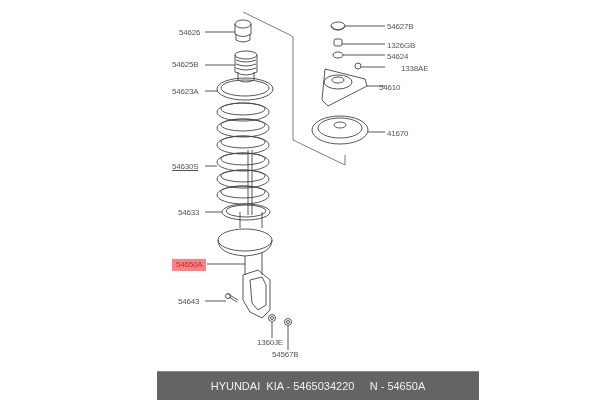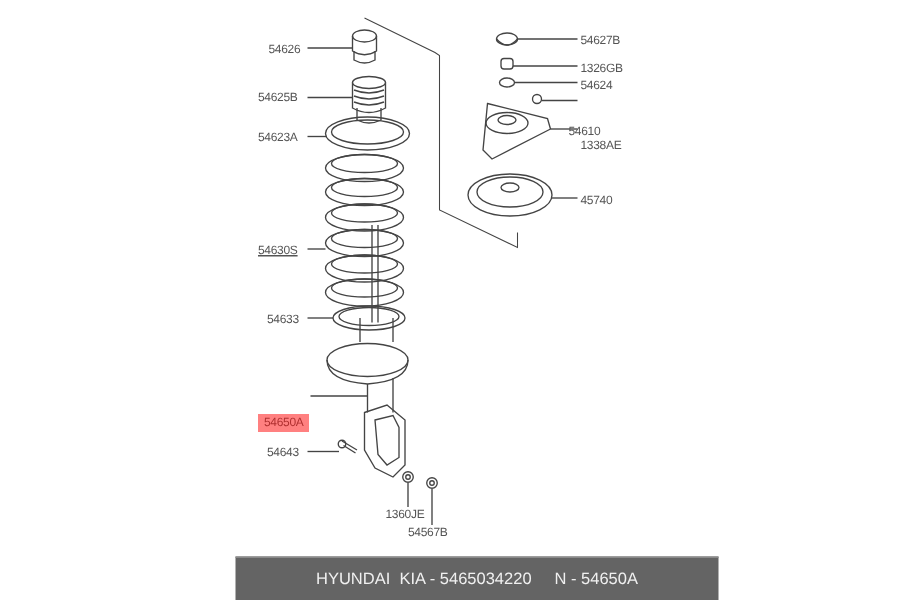--- a/index.html
+++ b/index.html
@@ -103,27 +103,27 @@
     <line x1="368" y1="132" x2="385" y2="132"></line>
   </g>
 </svg>
 
 <div id="labels">
     <span class="lbl" style="left: 179px; top: 28px;">54626</span>
     <span class="lbl" style="left: 172px; top: 60px;">54625B</span>
     <span class="lbl" style="left: 172px; top: 87px;">54623A</span>
     <span class="lbl" style="left: 172px; top: 162px; text-decoration: underline;">54630S</span>
     <span class="lbl" style="left: 178px; top: 208px;">54633</span>
-    <span class="lbl hl" style="left: 172px; top: 259px; margin-top: 17px;">54650A</span>
+    <span class="lbl hl" style="left: 172px; top: 259px;">54650A</span>
     <span class="lbl" style="left: 178px; top: 297px;">54643</span>
     <span class="lbl" style="left: 257px; top: 338px;">1360JE</span>
     <span class="lbl" style="left: 272px; top: 350px;">54567B</span>
     <span class="lbl" style="left: 387px; top: 22px;">54627B</span>
     <span class="lbl" style="left: 387px; top: 41px;">1326GB</span>
     <span class="lbl" style="left: 387px; top: 52px;">54624</span>
-    <span class="lbl" style="left: 387px; top: 64px; margin-top: 28px;">1338AE</span>
+    <span class="lbl" style="left: 401px; top: 64px;">1338AE</span>
     <span class="lbl" style="left: 379px; top: 83px;">54610</span>
-    <span class="lbl" style="left: 387px; top: 129px;">45740</span>
+    <span class="lbl" style="left: 387px; top: 129px;">41670</span>
   </div>
 
 <div id="footer-bar">
   <span id="footer-text">HYUNDAI  KIA - 5465034220     N - 54650A</span>
 </div>
 
 </body></html>

